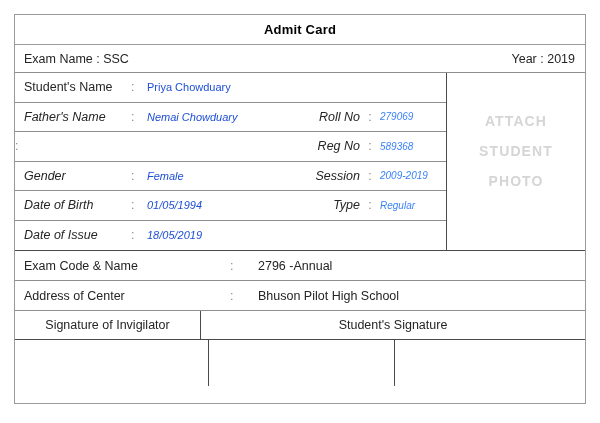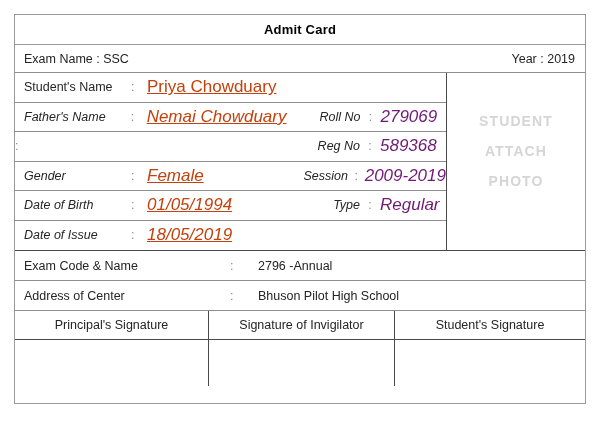--- a/index.html
+++ b/index.html
@@ -111,24 +111,23 @@
     color: #252525;
     white-space: nowrap;
   }
   .cell-colon {
     width: 16px;
     text-align: left;
     font-size: 12.5px;
     color: #8a8a8a;
   }
   .cell-value {
-    font-size: 17px;
-    color: #c2410c;
-    white-space: nowrap;
-    text-decoration: underline;
+    font-size: 11px;
+    color: #1d4ed8;
+    white-space: nowrap;
   }
   .ital { font-style: italic; }
 
   
   .right-pair {
     display: flex;
     align-items: center;
     margin-left: auto;
     width: 160px;
   }
@@ -140,22 +139,22 @@
     font-style: italic;
     white-space: nowrap;
   }
   .rp-colon {
     width: 20px;
     text-align: center;
     font-size: 12.5px;
     color: #8a8a8a;
   }
   .rp-value {
-    font-size: 17px;
-    color: #701a75;
+    font-size: 10px;
+    color: #3b82f6;
     font-style: italic;
     white-space: nowrap;
   }
   .right-pair.empty { visibility: hidden; }
 
   
   .wide-row {
     height: 30px;
     align-items: center;
     box-sizing: border-box;
@@ -282,41 +281,40 @@
         <span class="right-pair empty">
           <span class="rp-label"></span>
           <span class="rp-colon"></span>
           <span class="rp-value"></span>
         </span>
       </div>
 
     </div>
 
     <div class="photo-col">
+      <span class="photo-line">ATTACH</span>
       <span class="photo-line">STUDENT</span>
-      <span class="photo-line">ATTACH</span>
       <span class="photo-line">PHOTO</span>
     </div>
 
   </div>
 
   <div class="row wide-row">
     <span class="wide-label">Exam Code &amp; Name</span>
     <span class="wide-colon">:</span>
     <span class="wide-value">2796 -Annual</span>
   </div>
 
   <div class="row wide-row">
     <span class="wide-label">Address of Center</span>
     <span class="wide-colon">:</span>
     <span class="wide-value">Bhuson Pilot High School</span>
   </div>
 
   <div class="row sig-head-row">
-    <div class="sig-cell sig-c1">Principal's Signature</div>
     <div class="sig-cell sig-c2">Signature of Invigilator</div>
     <div class="sig-cell sig-c3">Student's Signature</div>
   </div>
 
   <div class="row sig-body-row">
     <div class="sig-cell sig-c1"></div>
     <div class="sig-cell sig-c2"></div>
     <div class="sig-cell sig-c3"></div>
   </div>
 

